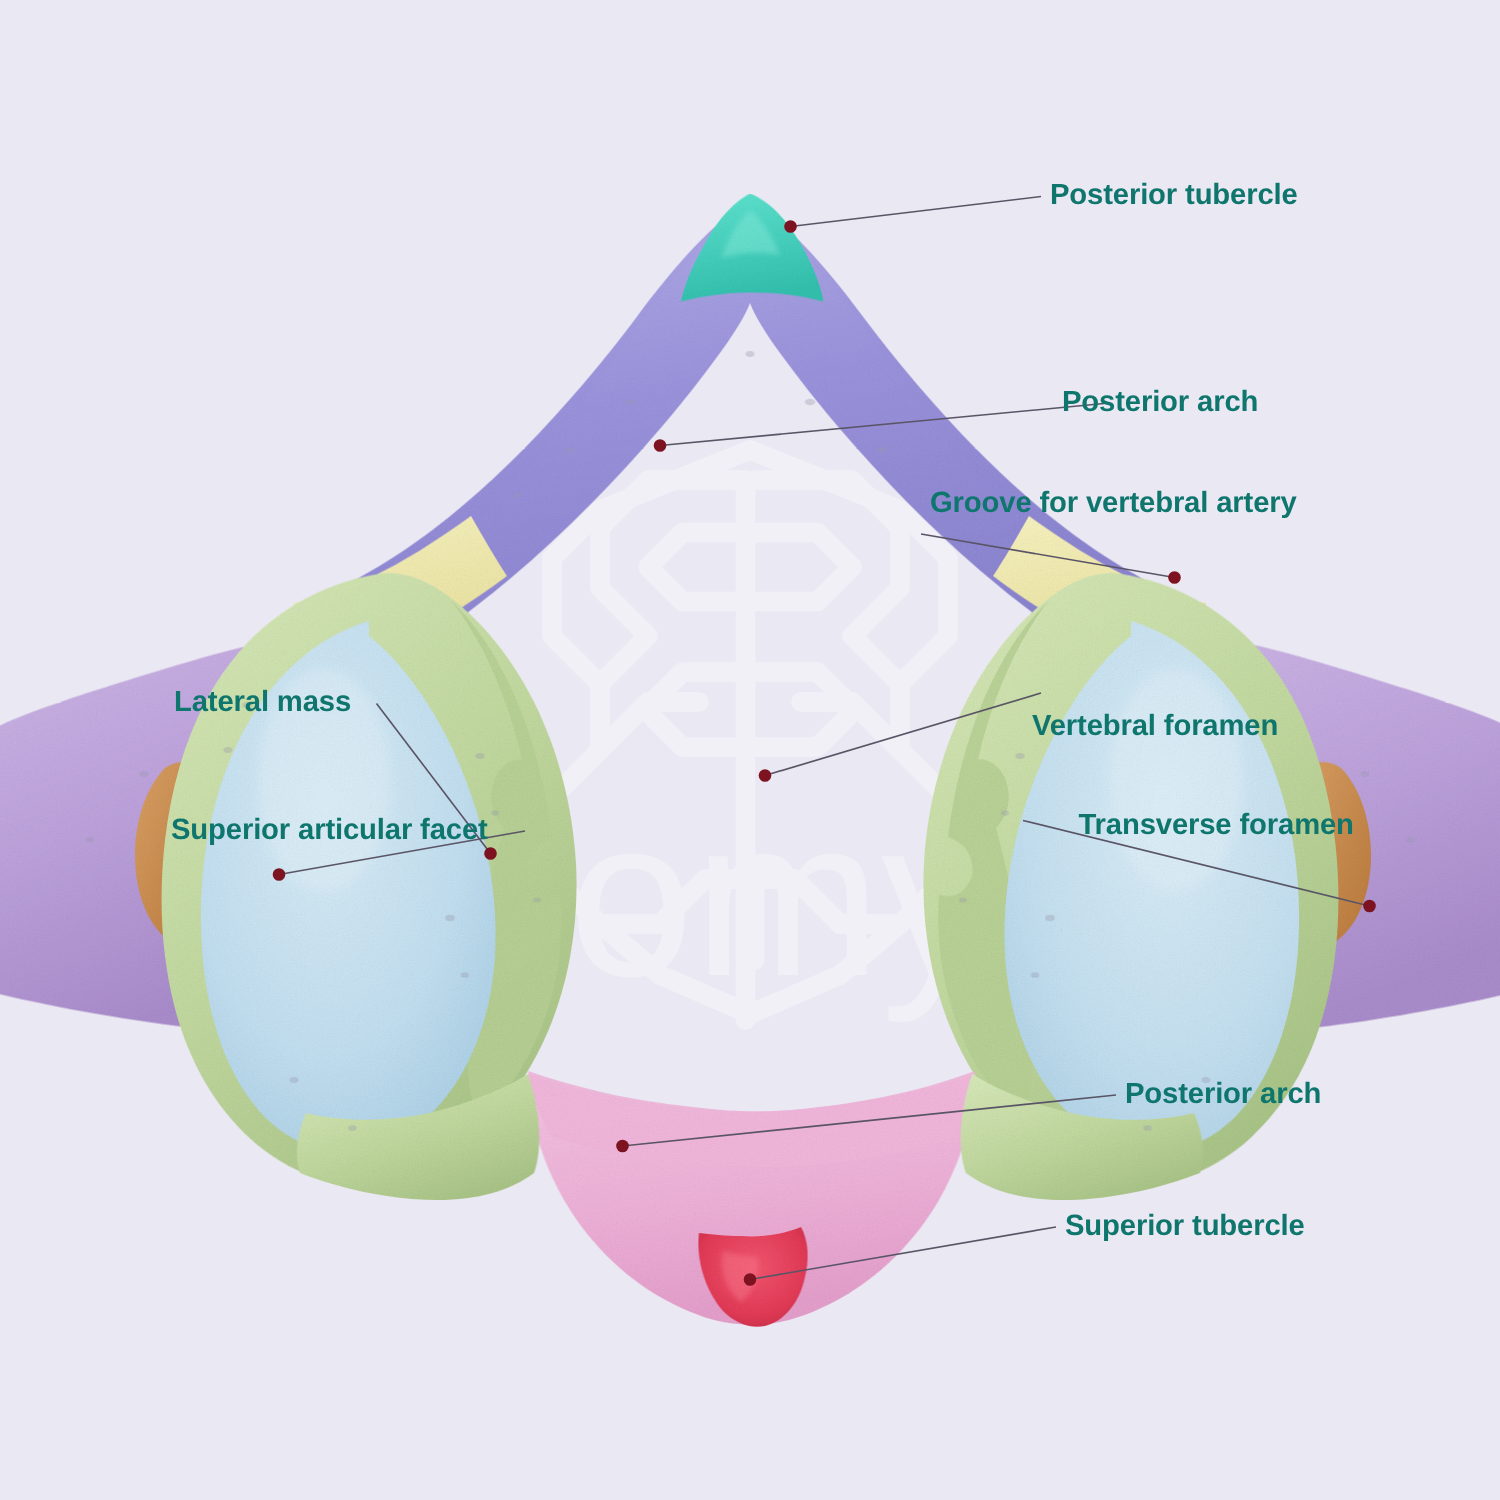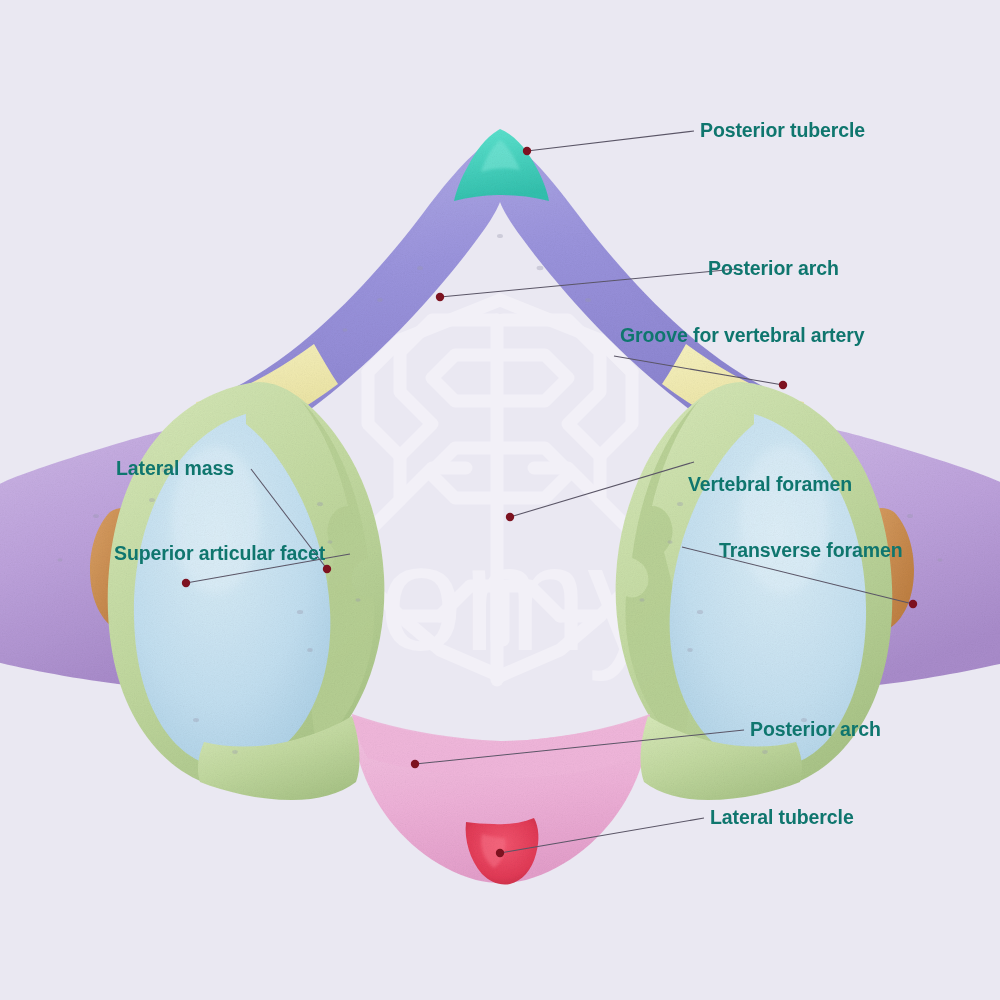--- a/index.html
+++ b/index.html
@@ -443,17 +443,17 @@
       </g>
   </svg>
 
   <div id="labels">
       <div class="label-text right" style="left: 700px; top: 121px;">Posterior tubercle</div>
       <div class="label-text right" style="left: 708px; top: 259px;">Posterior arch</div>
       <div class="label-text right" style="left: 620px; top: 326px;">Groove for vertebral artery</div>
       <div class="label-text right" style="left: 688px; top: 452px; margin-top: 23px;">Vertebral foramen</div>
       <div class="label-text right" style="left: 688px; top: 541px; margin-left: 31px;">Transverse foramen</div>
       <div class="label-text right" style="left: 750px; top: 720px;">Posterior arch</div>
-      <div class="label-text right" style="left: 710px; top: 808px;">Lateral tubercle</div>
+      <div class="label-text right" style="left: 710px; top: 808px;">Superior tubercle</div>
       <div class="label-text left" style="left: 116px; top: 459px;">Lateral mass</div>
       <div class="label-text left" style="left: 114px; top: 544px;">Superior articular facet</div>
     </div>
 </div>
 
 </body></html>

